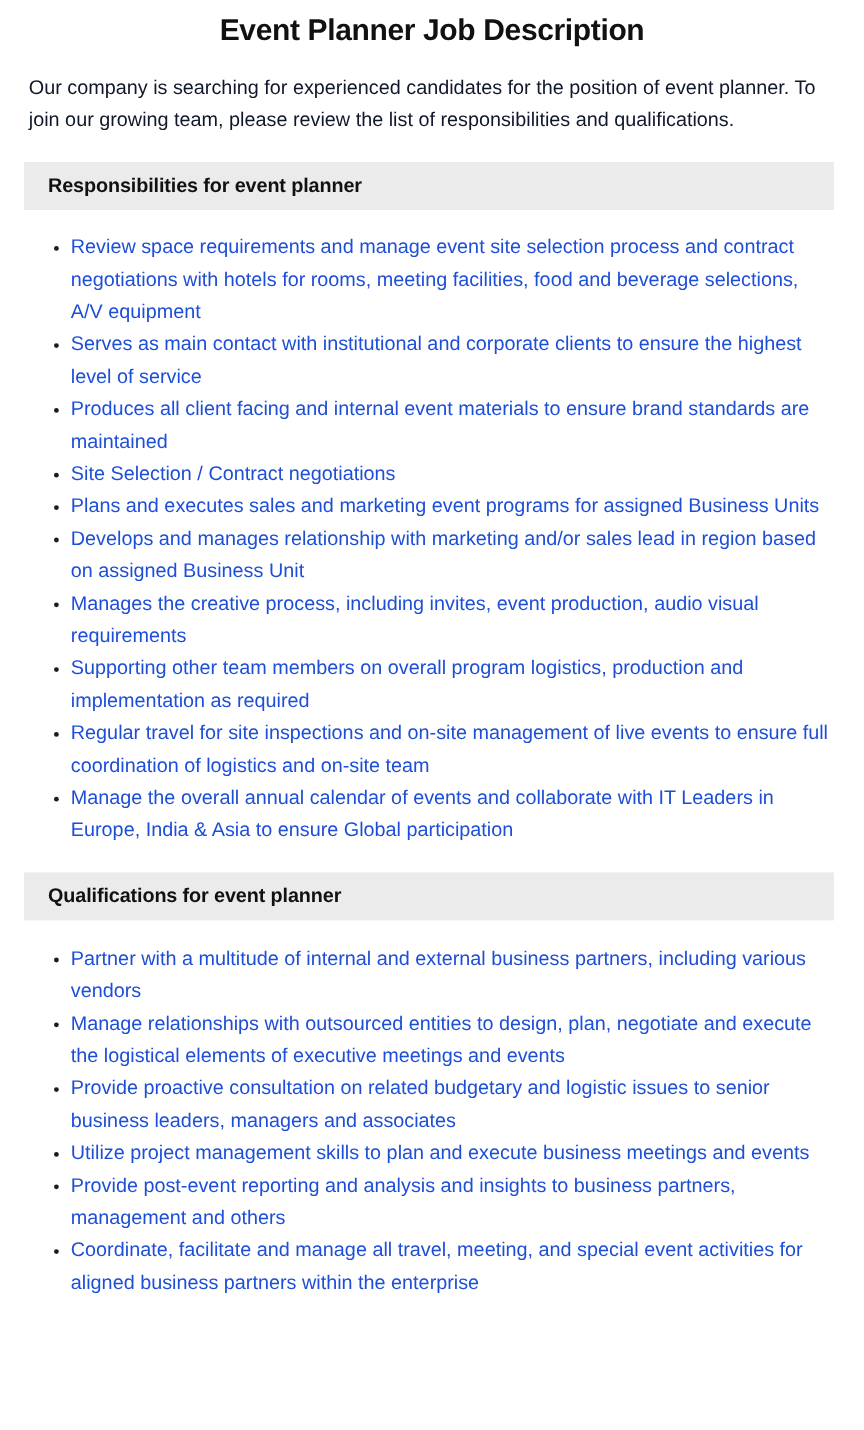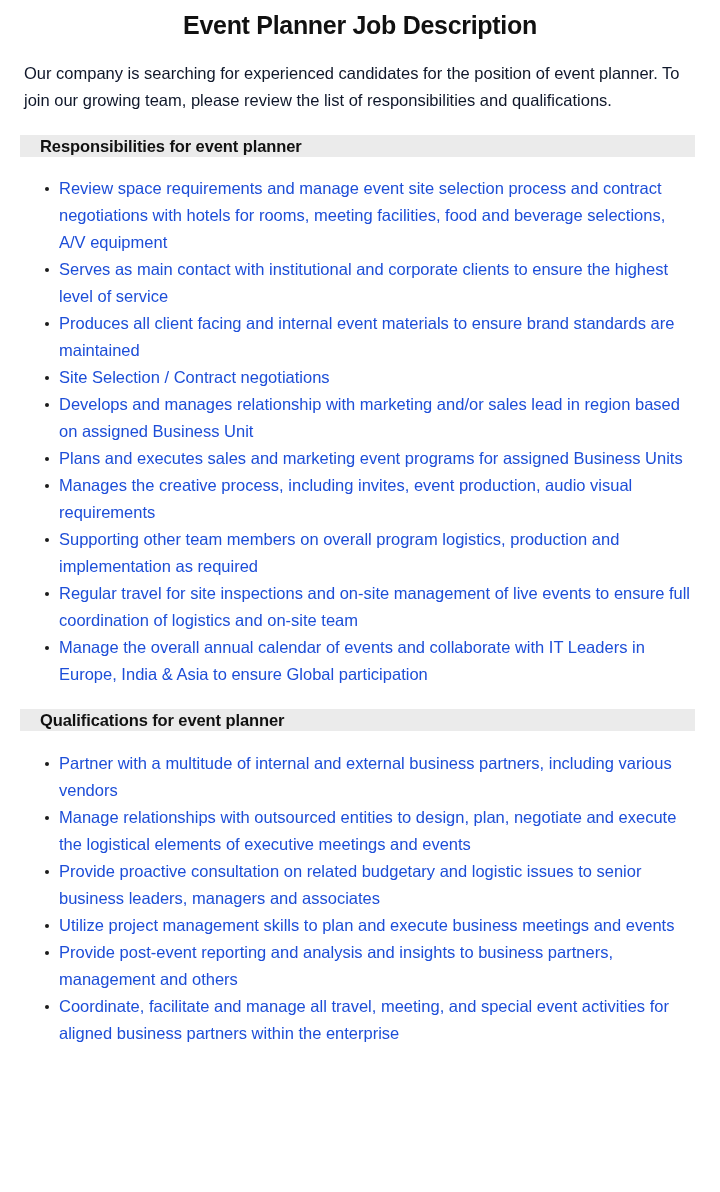--- a/index.html
+++ b/index.html
@@ -43,21 +43,21 @@
   }
 
   .section {
     margin: 0;
     padding: 0;
   }
 
   .section-header {
     margin: 21px 25px 0 20px;
     background: #ebebeb;
-    height: 22px;
+    height: 40px;
     display: flex;
     align-items: center;
     padding: 0 20px;
     box-sizing: border-box;
     text-align: right;
   }
 
   .section-header-text {
     font-size: 16.5px;
     font-weight: bold;
@@ -111,22 +111,22 @@
 
   <section class="section section-responsibilities">
     <div class="section-header">
       <span class="section-header-text">Responsibilities for event planner</span>
     </div>
     <ul class="bullet-list">
       <li class="bullet-item">Review space requirements and manage event site selection process and contract negotiations with hotels for rooms, meeting facilities, food and beverage selections, A/V equipment</li>
       <li class="bullet-item">Serves as main contact with institutional and corporate clients to ensure the highest level of service</li>
       <li class="bullet-item">Produces all client facing and internal event materials to ensure brand standards are maintained</li>
       <li class="bullet-item">Site Selection / Contract negotiations</li>
+      <li class="bullet-item">Plans and executes sales and marketing event programs for assigned Business Units</li>
       <li class="bullet-item">Develops and manages relationship with marketing and/or sales lead in region based on assigned Business Unit</li>
-      <li class="bullet-item">Plans and executes sales and marketing event programs for assigned Business Units</li>
       <li class="bullet-item">Manages the creative process, including invites, event production, audio visual requirements</li>
       <li class="bullet-item">Supporting other team members on overall program logistics, production and implementation as required</li>
       <li class="bullet-item">Regular travel for site inspections and on-site management of live events to ensure full coordination of logistics and on-site team</li>
       <li class="bullet-item">Manage the overall annual calendar of events and collaborate with IT Leaders in Europe, India &amp; Asia to ensure Global participation</li>
     </ul>
   </section>
 
   <section class="section section-qualifications">
     <div class="section-header">
       <span class="section-header-text">Qualifications for event planner</span>

